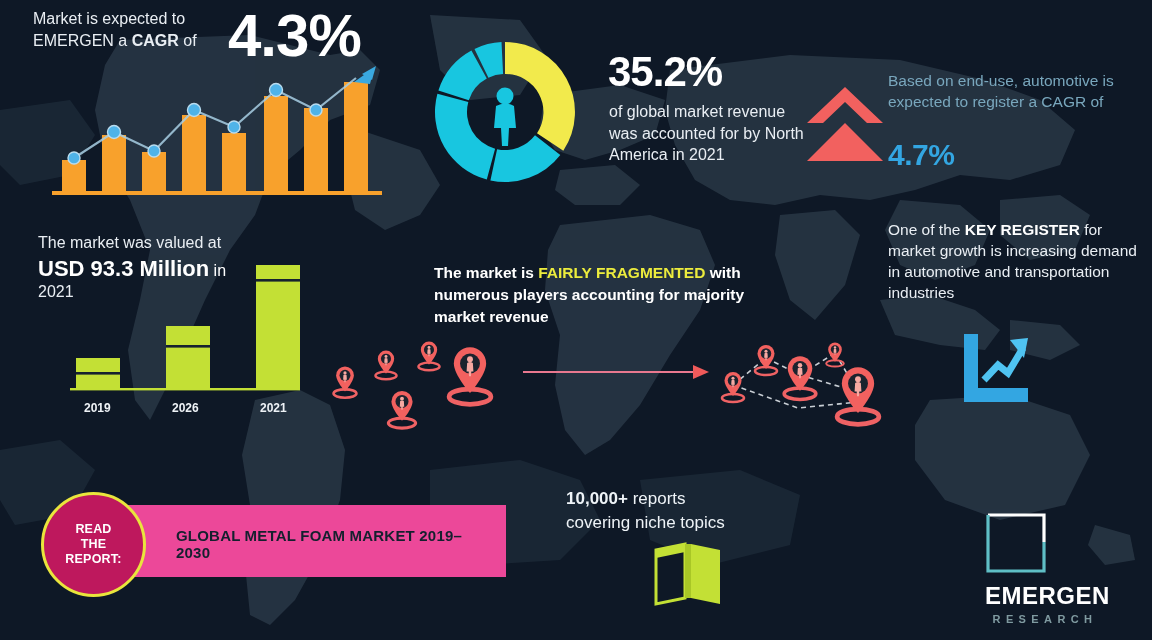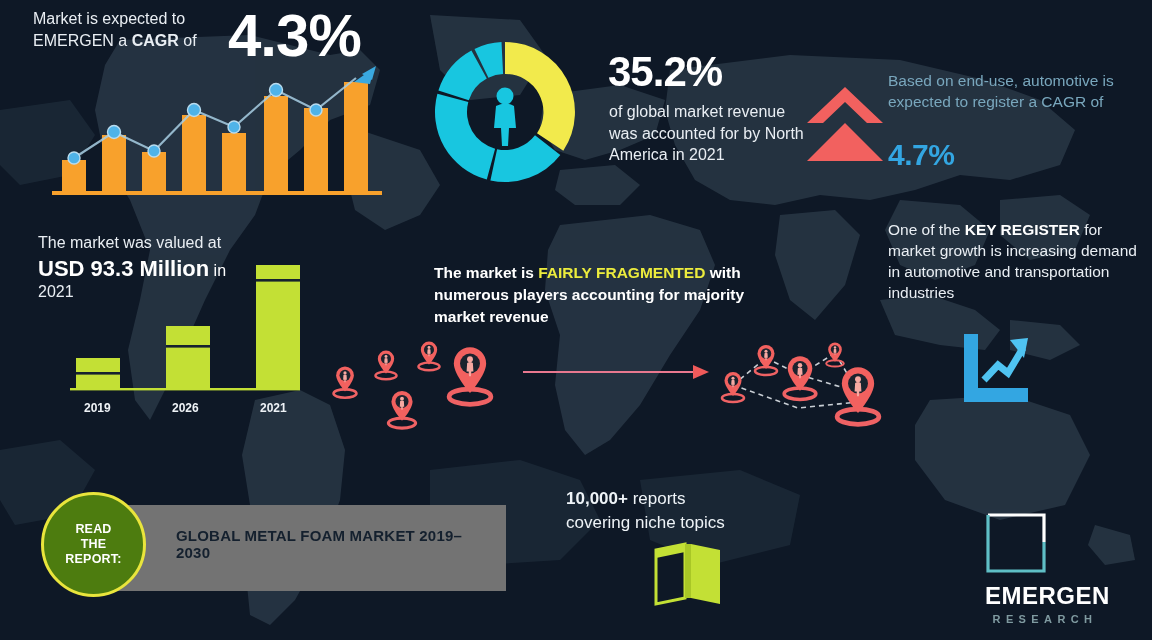--- a/index.html
+++ b/index.html
@@ -40,31 +40,31 @@
   #frag-text { left:434px; top:262px; width:330px; font-size:15.5px; line-height:22px; color:#ffffff; font-weight:700; }
   #frag-text .hl { color:#ecec3d; }
   #frag-text .rg { font-weight:700; }
 
   
   #reports-text { left:566px; top:487px; width:210px; font-size:17px; line-height:24px; color:#eef3f7; }
   #reports-text .n { font-weight:700; }
 
   
   #cta-bar {
-    left:106px; top:505px; width:400px; height:86px;
-    background:#737373;
+    left:106px; top:505px; width:400px; height:72px;
+    background:#ec4899;
   }
   #cta-bar-label {
     position:absolute; left:70px; top:0; right:10px; height:78px;
     display:flex; align-items:center; justify-content:center;
     font-size:15px; font-weight:700; color:#14202e; letter-spacing:0.2px;
   }
   #cta-circle {
     left:41px; top:492px; width:105px; height:105px; border-radius:50%;
-    background:#4d7c0f; border:3px solid #e9e53c;
+    background:#be185d; border:3px solid #e9e53c;
     display:flex; align-items:center; justify-content:center;
   }
   #cta-circle-label {
     font-size:12.5px; font-weight:700; color:#ffffff; line-height:15px;
     text-align:center; letter-spacing:0.2px;
   }
 
   
   #logo { left:985px; top:512px; width:120px; }
   #logo-mark { width:62px; height:62px; margin:0 auto; position:relative; }

